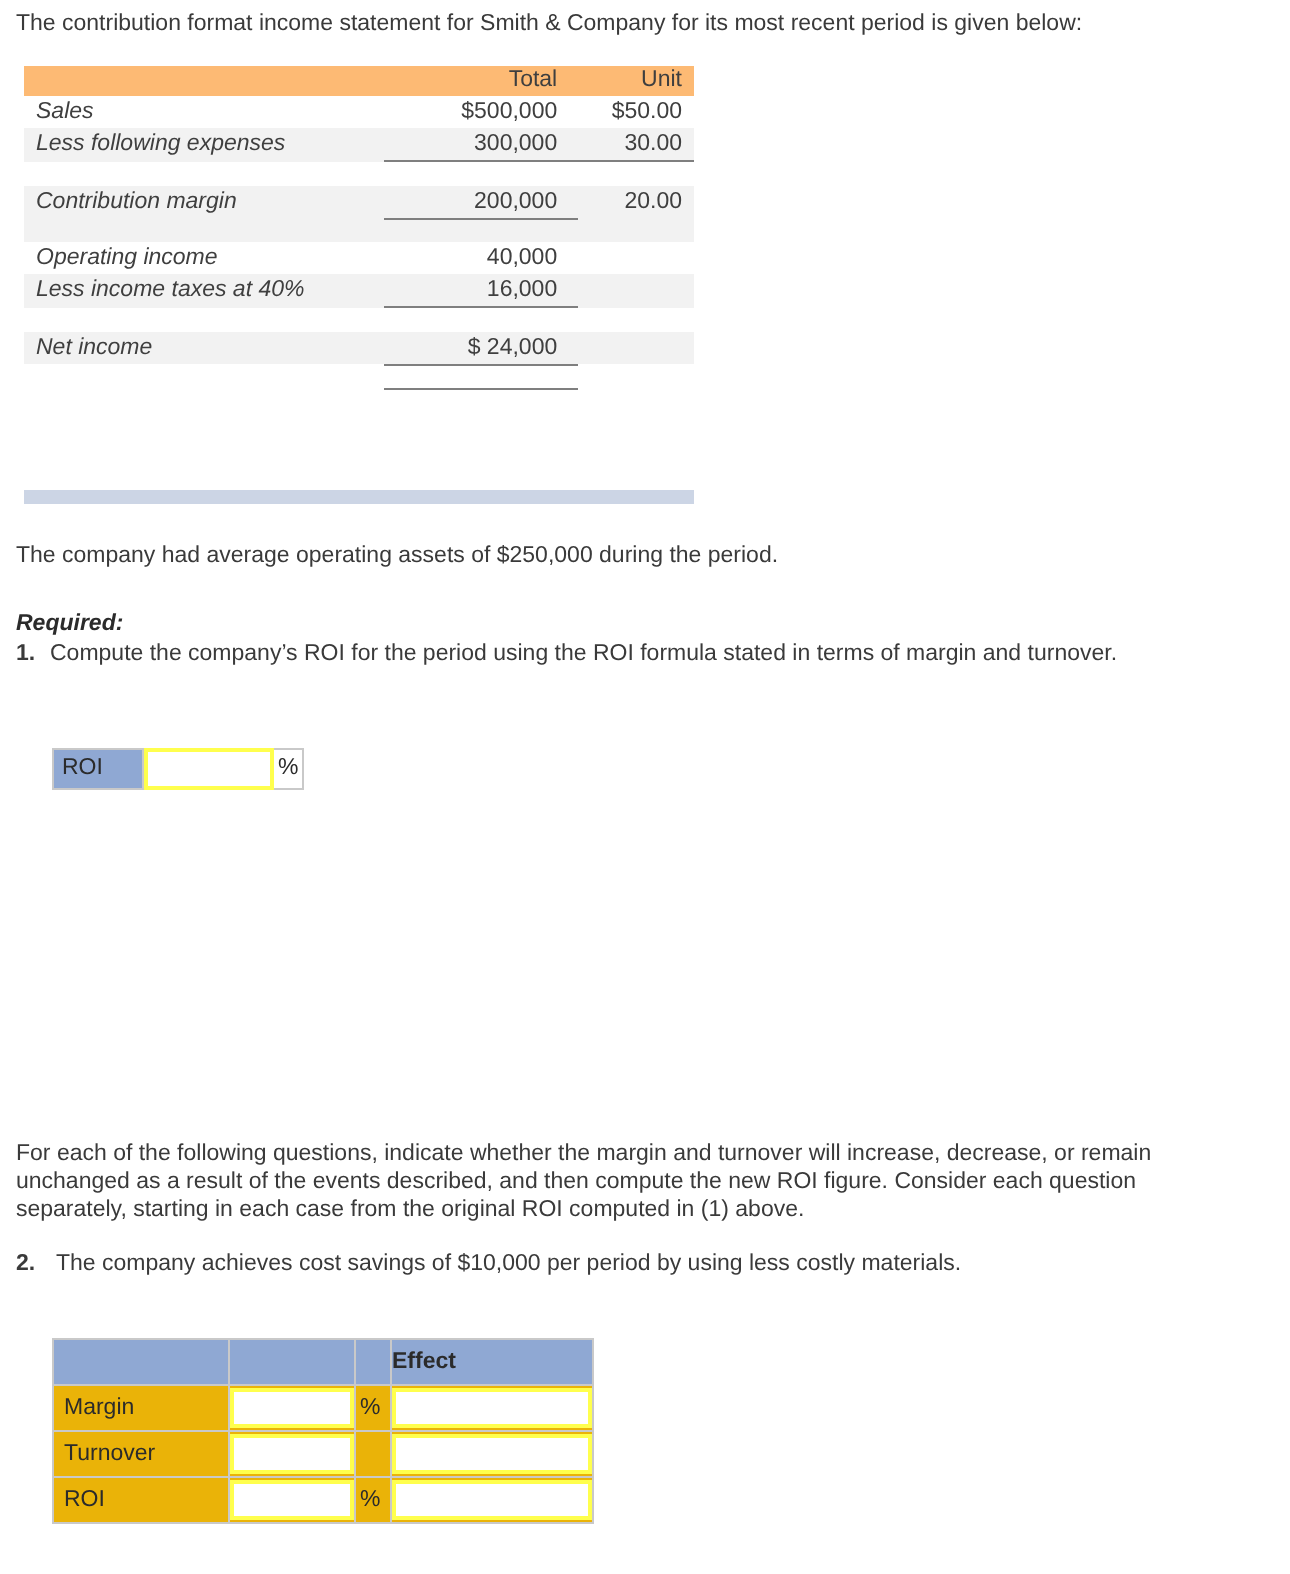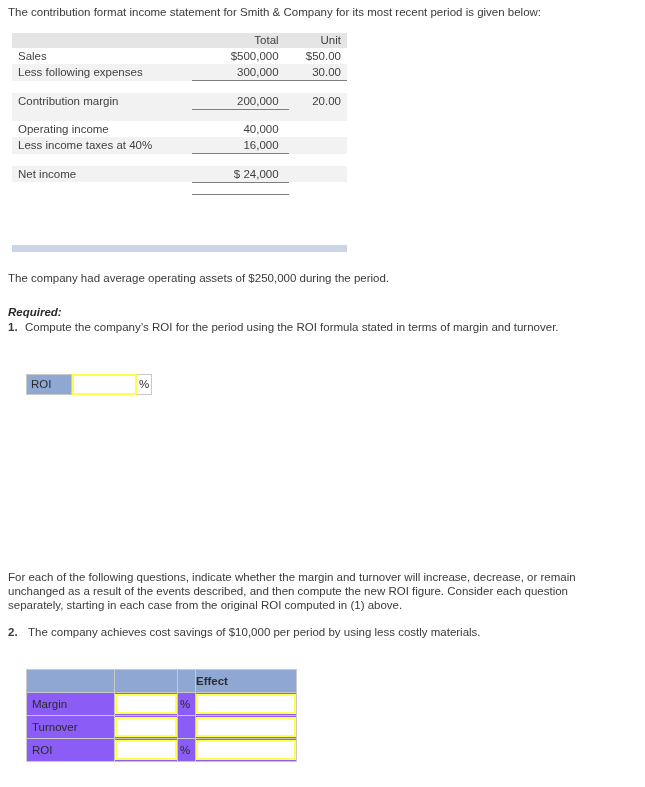--- a/index.html
+++ b/index.html
@@ -38,25 +38,25 @@
     color: #3f3f3f;
   }
   .is-table td, .is-table th {
     padding: 0;
     margin: 0;
     font-weight: normal;
     height: 16px;
     line-height: 16px;
     vertical-align: middle;
   }
-  .c-label { width: 185px; padding-left: 6px !important; text-align: left; }
+  .c-label { width: 185px; padding-left: 6px !important; text-align: left; font-style: italic; }
   .c-total { width: 90px; padding-right: 10px !important; text-align: right; }
   .c-unit  { width: 54px; padding-right: 6px !important;  text-align: right; }
 
-  .hdr-row td { background: #e5e5e5; height: 15px; line-height: 15px; }
+  .hdr-row td { background: #fdba74; height: 15px; line-height: 15px; }
   .row-alt td { background: #f2f2f2; }
   .row-plain td { background: #ffffff; }
   .spacer-row td { height: 12px; line-height: 12px; }
 
   .rule-total {
     border-top: 1px solid #7f7f7f;
     box-sizing: border-box;
   }
   .rule-unit {
     border-top: 1px solid #7f7f7f;
@@ -152,21 +152,21 @@
     border-collapse: collapse;
     table-layout: fixed;
   }
   .effect-table td {
     padding: 0;
     border: 1px solid #c9c9c9;
     height: 22px;
     font-size: 11.5px;
     color: #2b2b2b;
     vertical-align: middle;
-    background: #8b5cf6;
+    background: #eab308;
   }
   .eh { background: #8fa8d3 !important; height: 21px; }
   .eh-effect {
     background: #8fa8d3 !important;
     text-align: left;
     font-weight: bold;
     color: #2b2b2b;
   }
   .col-name { width: 82px; padding-left: 5px !important; }
   .col-val  { width: 62px; }

